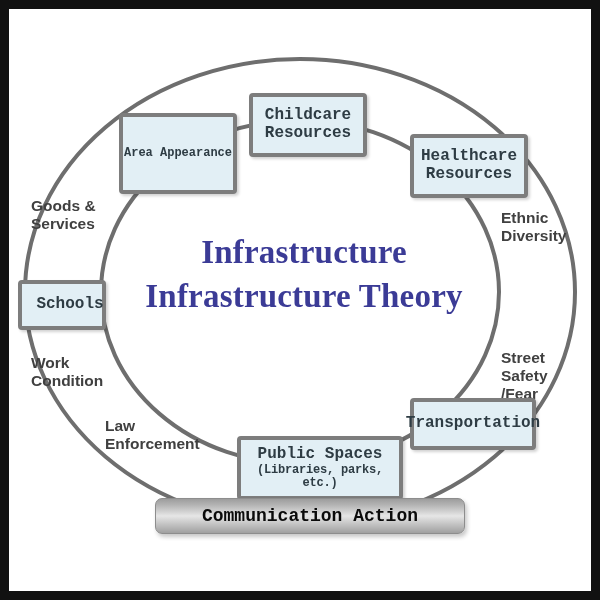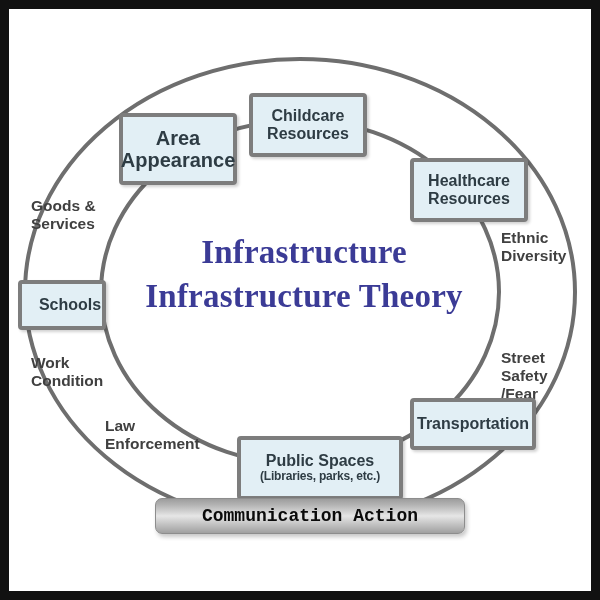--- a/index.html
+++ b/index.html
@@ -44,53 +44,53 @@
     background: #e2eff5;
     border: 4px solid #7d7d7d;
     border-radius: 4px;
     display: flex;
     align-items: center;
     justify-content: center;
     text-align: center;
     color: #2e3c44;
     font-weight: bold;
     line-height: 1.12;
-    font-family: Liberation Sans, sans-serif;
+    font-family: Liberation Mono, monospace;
     box-shadow: 2px 2px 3px rgba(0,0,0,0.18);
     pointer-events: auto;
   }
   .node-box span { display: block; }
   .node-box .sub {
     font-size: 12px;
     letter-spacing: -0.2px;
   }
 
-  #box-area-appearance { left: 110px; top: 104px; width: 118px; height: 72px; font-size: 20px; }
+  #box-area-appearance { left: 110px; top: 104px; width: 118px; height: 81px; font-size: 12px; }
   #box-childcare      { left: 240px; top: 84px;  width: 118px; height: 64px; font-size: 16px; }
-  #box-healthcare     { left: 401px; top: 125px; width: 118px; height: 64px; font-size: 16px; margin-top: 24px; }
+  #box-healthcare     { left: 401px; top: 125px; width: 118px; height: 64px; font-size: 16px; }
   #box-schools        { left: 9px;   top: 271px; width: 88px;  height: 50px; font-size: 16px; padding-left: 16px; }
   #box-transportation { left: 401px; top: 389px; width: 126px; height: 52px; font-size: 16px; }
   #box-public-spaces  { left: 228px; top: 427px; width: 166px; height: 64px; font-size: 16px;
                         flex-direction: column; justify-content: center; }
 
   
   .free-label {
     position: absolute;
     text-align: left;
     color: #404040;
     font-weight: bold;
     font-size: 15.5px;
     line-height: 1.15;
     font-family: "Liberation Sans", sans-serif;
     white-space: pre-line;
   }
   #label-goods       { left: 22px;  top: 188px; width: 108px; }
   #label-work        { left: 22px;  top: 345px; width: 108px; }
   #label-law         { left: 96px;  top: 408px; width: 130px; }
-  #label-ethnic      { left: 492px; top: 220px; width: 90px;  }
+  #label-ethnic      { left: 492px; top: 200px; width: 90px;  }
   #label-street      { left: 492px; top: 316px; width: 84px; margin-top: 24px;  }
 
   
   #center-title {
     position: absolute;
     left: 95px;
     top: 222px;
     width: 400px;
     text-align: center;
     font-family: "Liberation Serif", "DejaVu Serif", serif;

